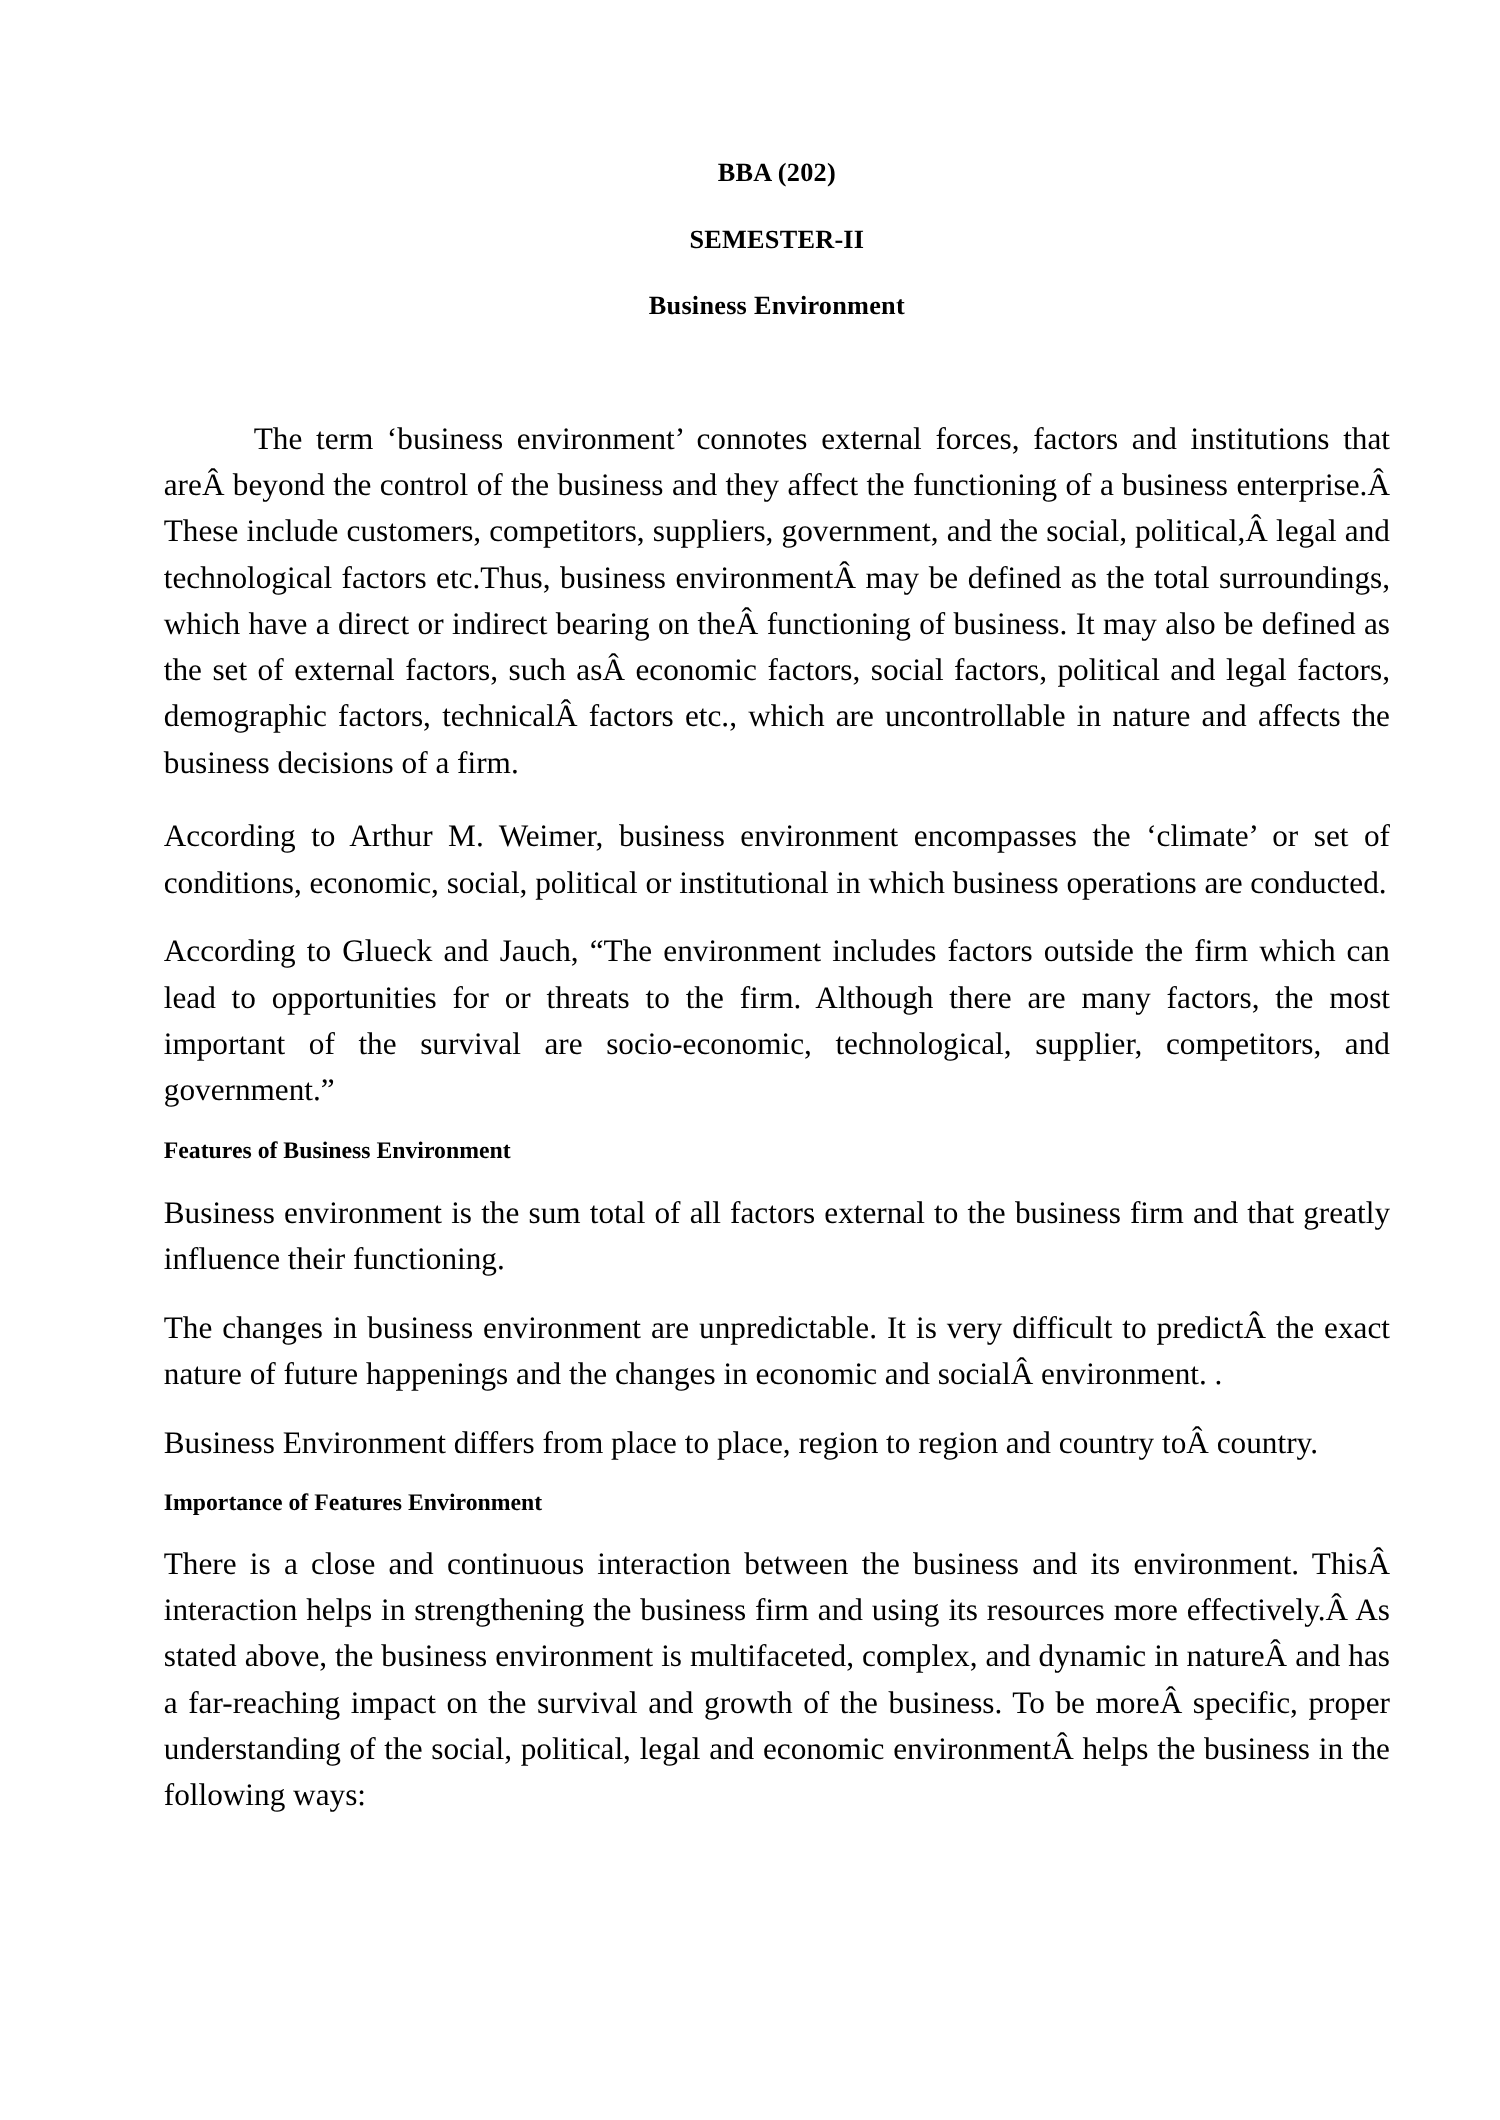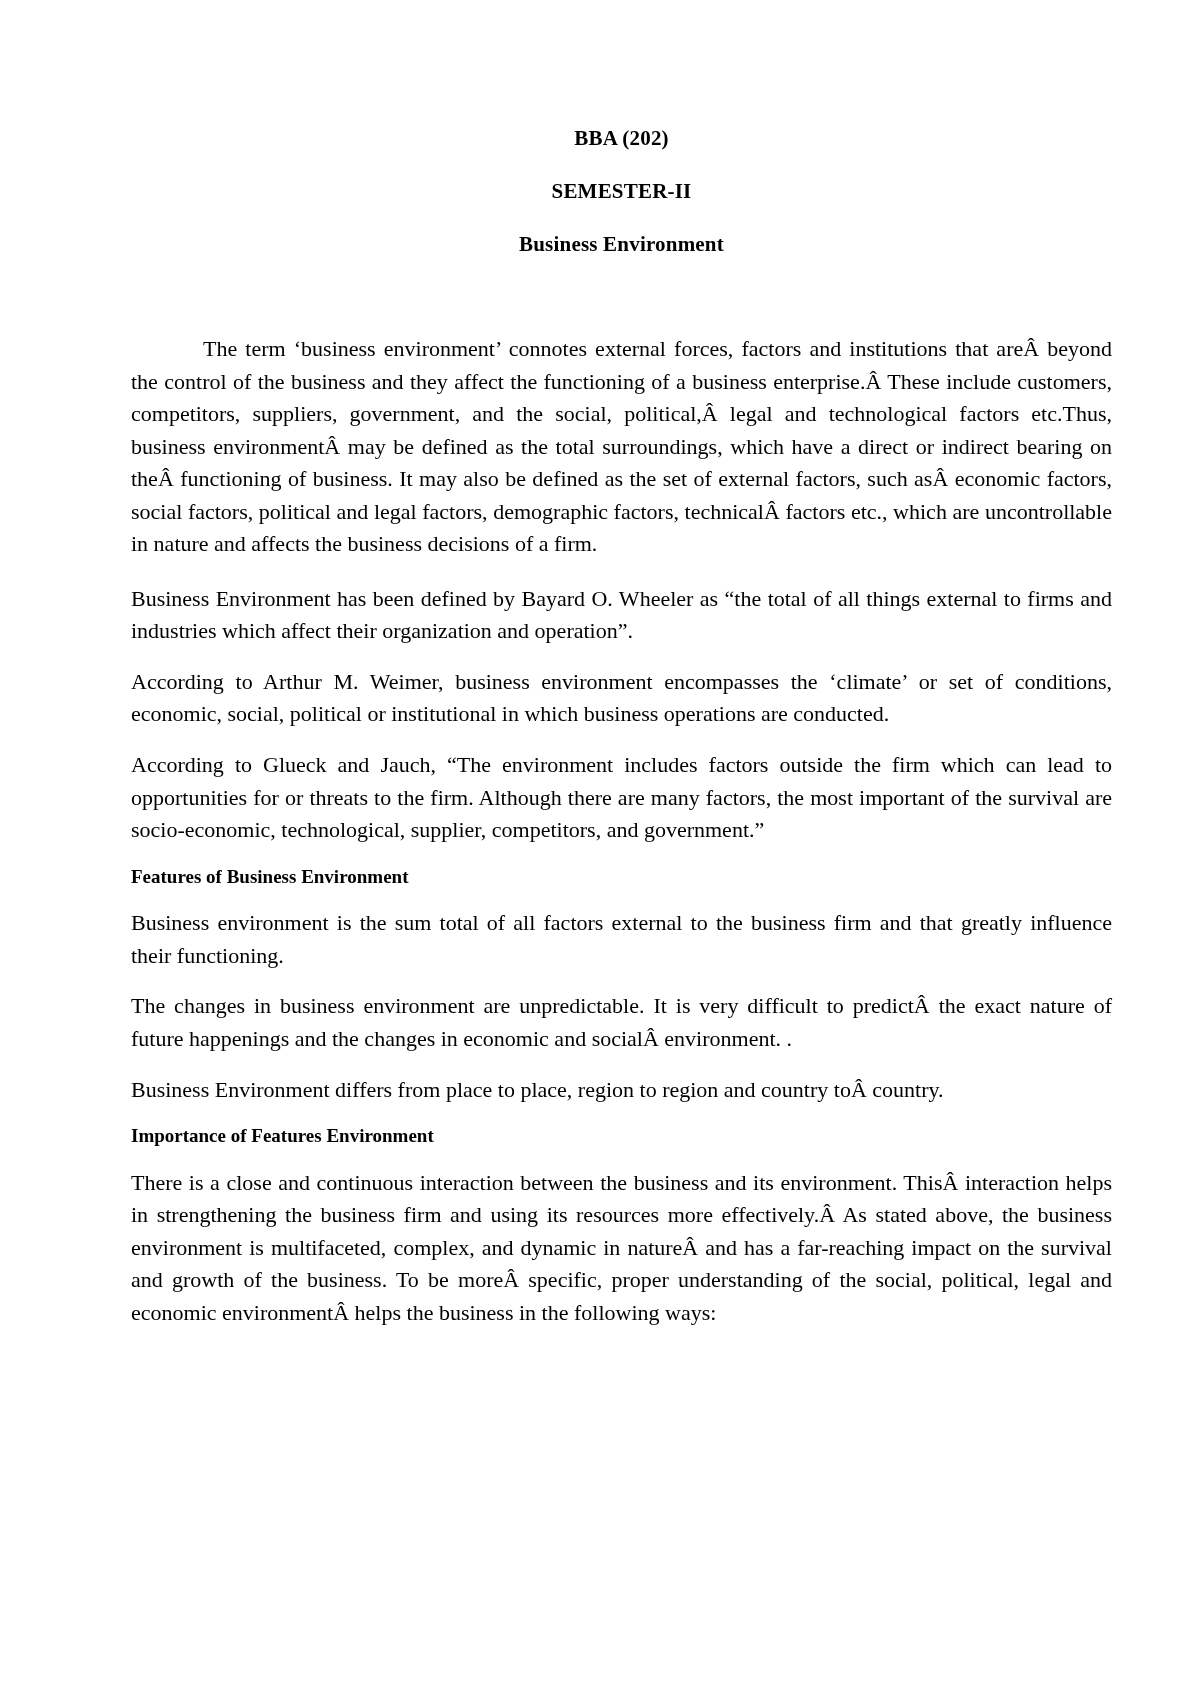--- a/index.html
+++ b/index.html
@@ -24,21 +24,21 @@
     text-align: center;
     font-weight: bold;
     font-size: 21px;
     line-height: 1.0;
     margin: 0 0 32px 0;
     letter-spacing: 0.2px;
   }
   .doc-title.t2 { }
   .doc-title.t3 { margin-bottom: 78px; }
   p {
-    font-size: 22px;
+    font-size: 25px;
     line-height: 1.48;
     text-align: justify;
     margin: 0 0 18px 0;
   }
   p.first-para {
     text-indent: 72px;
     margin-bottom: 22px;
   }
   h2.section-heading {
     font-size: 19px;
@@ -51,21 +51,20 @@
 </head>
 <body>
 
 <div class="page">
 
   <div class="doc-title t1">BBA (202)</div>
   <div class="doc-title t2">SEMESTER-II</div>
   <div class="doc-title t3">Business Environment</div>
 
   <p class="first-para">The term ‘business environment’ connotes external forces, factors and institutions that areÂ beyond the control of the business and they affect the functioning of a business enterprise.Â These include customers, competitors, suppliers, government, and the social, political,Â legal and technological factors etc.Thus, business environmentÂ may be defined as the total surroundings, which have a direct or indirect bearing on theÂ functioning of business. It may also be defined as the set of external factors, such asÂ economic factors, social factors, political and legal factors, demographic factors, technicalÂ factors etc., which are uncontrollable in nature and affects the business decisions of a firm.</p>
-  <p>Business Environment has been defined by Bayard O. Wheeler as “the total of all things external to firms and industries which affect their organization and operation”.</p>
   <p>According to Arthur M. Weimer, business environment encompasses the ‘climate’ or set of conditions, economic, social, political or institutional in which business operations are conducted.</p>
   <p>According to Glueck and Jauch, “The environment includes factors outside the firm which can lead to opportunities for or threats to the firm. Although there are many factors, the most important of the survival are socio-economic, technological, supplier, competitors, and government.”</p>
 
   <h2 class="section-heading">Features of Business Environment</h2>
   <p>Business environment is the sum total of all factors external to the business firm and that greatly influence their functioning.</p>
   <p>The changes in business environment are unpredictable. It is very difficult to predictÂ the exact nature of future happenings and the changes in economic and socialÂ environment. .</p>
   <p>Business Environment differs from place to place, region to region and country toÂ country.</p>
 
   <h2 class="section-heading">Importance of Features Environment</h2>
   <p>There is a close and continuous interaction between the business and its environment. ThisÂ interaction helps in strengthening the business firm and using its resources more effectively.Â As stated above, the business environment is multifaceted, complex, and dynamic in natureÂ and has a far-reaching impact on the survival and growth of the business. To be moreÂ specific, proper understanding of the social, political, legal and economic environmentÂ helps the business in the following ways:</p>

